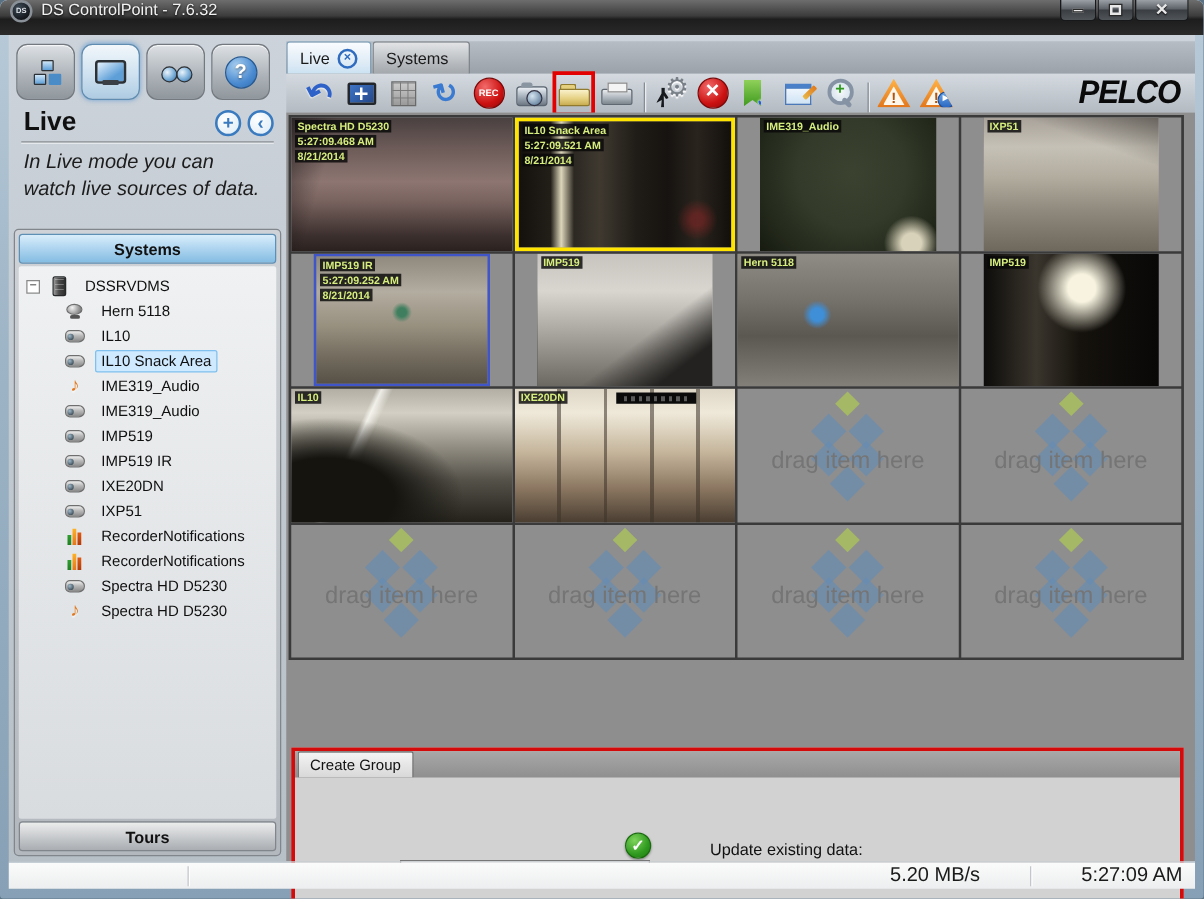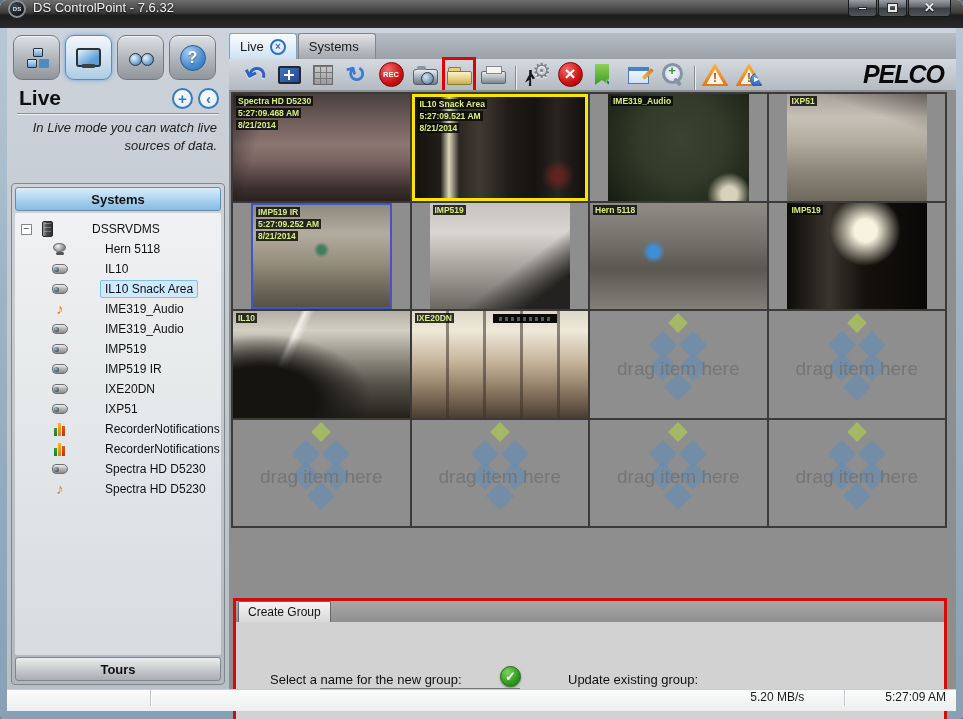--- a/index.html
+++ b/index.html
@@ -26,21 +26,21 @@
   .glyph-min { width:9px; height:3px; background:#e8e8e8; border:1px solid #2a2a2a; }
   .glyph-max { width:9px; height:8px; border:2px solid #e8e8e8; outline:1px solid #2a2a2a; }
   .glyph-close { color:#e8e8e8; font-size:13px; font-weight:bold; text-shadow:0 1px 1px #000; line-height:10px; }
 
   .main { position:absolute; top:28px; left:7px; right:7px; bottom:30px;
           background:linear-gradient(180deg,#ccd3da 0%,#b7bfc7 100%); }
 
   
   .statusbar { position:absolute; left:7px; right:7px; bottom:8px; height:22px;
                background:linear-gradient(180deg,#fbfbfb,#eceeef); border-top:1px solid #c9cdd1;
-               display:flex; align-items:flex-start; font-size:12px; color:#1a1a1a;gap:30px; }
+               display:flex; align-items:center; font-size:16px; color:#1a1a1a;gap:30px; }
   .sb-div { width:1px; height:16px; background:#c3c7cb; box-shadow:1px 0 0 #fff; }
   .sb-left { width:113px; height:100%; }
   .sb-fill { flex:1; }
   .sb-cell { padding:0 10px; white-space:nowrap; }
 
   
   .sidebar { position:absolute; left:0; top:0; bottom:0; width:222px; }
   .nav-row { display:flex; gap:5px; padding:7px 6px 4px 6px; }
   .nav-btn { width:47px; height:45px; border-radius:9px; border:1px solid #73797f;
              background:linear-gradient(180deg,#dde1e4 0%,#aeb4ba 55%,#8f969c 100%);
@@ -70,37 +70,37 @@
      text-shadow:0 1px 2px rgba(0,0,0,.5); }
 
   .mode-head { display:flex; align-items:center; padding:2px 10px 0 12px; }
   .mode-title { font-size:21px; font-weight:bold; color:#101010; flex:1; }
   .round-btn { width:21px; height:21px; border-radius:50%; border:2px solid #3a7abf; color:#3a7abf;
                background:radial-gradient(circle at 35% 30%, #fdfefe,#dcebf6); font-weight:bold;
                display:flex; align-items:center; justify-content:center; margin-left:5px; }
   .plus-icon::before { content:"+"; font-size:15px; line-height:15px; }
   .back-icon::before { content:"‹"; font-size:15px; line-height:13px; }
   .mode-rule { height:1px; background:#8a8f94; box-shadow:0 1px 0 #eef1f3; margin:3px 10px 5px 10px; }
-  .mode-desc { font-style:italic; font-size:13px; color:#1c1c1c; padding:0 12px; line-height:1.35;text-align:right; }
+  .mode-desc { font-style:italic; font-size:16px; color:#1c1c1c; padding:0 12px; line-height:1.35; }
 
   .side-panel { position:absolute; left:4px; right:4px; top:155px; bottom:4px;
                 border:1px solid #80868c; border-radius:4px; padding:3px;
                 background:linear-gradient(180deg,#cfd3d7 0%,#b2b8be 100%);
                 display:flex; flex-direction:column; }
   .panel-btn { height:24px; border:1px solid #80868c; border-radius:3px;
                display:flex; align-items:center; justify-content:center;
                font-size:13px; font-weight:bold; color:#111;
                background:linear-gradient(180deg,#eceded 0%,#c3c6c9 60%,#aaadb1 100%); }
   .panel-btn.selected { background:linear-gradient(180deg,#d9edfb 0%,#a9d2ee 55%,#84bce2 100%);
                         border-color:#5e8fb4; }
   .panel-btn + .panel-btn { margin-top:3px; }
   .tree { flex:1; margin-top:2px; margin-bottom:2px; overflow:hidden; padding:6px 2px;
           background:linear-gradient(180deg,#eff1f2 0%,#d9dcdf 100%); border-radius:2px; }
   .tree-row { display:flex; align-items:center; height:20px; font-size:12px; color:#101010; }
-  .tree-row .label { padding:1px 4px; border:1px solid transparent; border-radius:2px; white-space:nowrap;margin-left:24px; }
+  .tree-row .label { padding:1px 4px; border:1px solid transparent; border-radius:2px; white-space:nowrap; }
   .tree-row.selected .label { background:#cfe9ff; border-color:#7fc0ee; }
   .expander-box { width:11px; height:11px; margin:0 6px 0 4px; background:#fff; border:1px solid #888;
                   font-size:10px; line-height:8px; text-align:center; color:#333; flex:none; }
   .expander-box::before { content:"−"; }
   .tree-indent { width:34px; flex:none; }
   .tree-icon { width:18px; flex:none; margin-right:7px; display:flex; justify-content:center; }
   .server-icon { width:11px; height:16px; border:1px solid #26282a; border-radius:2px;
      background:linear-gradient(90deg,#9a9a9a,#4a4a4a 45%,#2e2e2e); position:relative; }
   .server-icon::before { content:""; position:absolute; inset:1px;
      background:repeating-linear-gradient(180deg, rgba(255,255,255,.3) 0 1px, transparent 1px 4px); }
@@ -622,23 +622,22 @@
               <span class="dm d-blue d-b5"></span>
               <div class="drag-label">drag item here</div>
             </div>
           </div>
 
         <div class="create-panel">
           <div class="cp-tabstrip">
             <div class="cp-tab">Create Group</div>
           </div>
           <div class="cp-body">
-            <div class="cp-label lbl-select">Select a name for the new group:</div>
             <div class="check-badge">✓</div>
-            <div class="cp-label lbl-update">Update existing group:</div>
+            <div class="cp-label lbl-update">Update existing data:</div>
             <div class="update-track"></div>
             <div class="cp-label lbl-name">Group Nar</div>
             <input class="name-input" value="" style="">
             <div class="cp-label lbl-or">Or</div>
 
           </div>
         </div>
       </div>
     </div>
 

